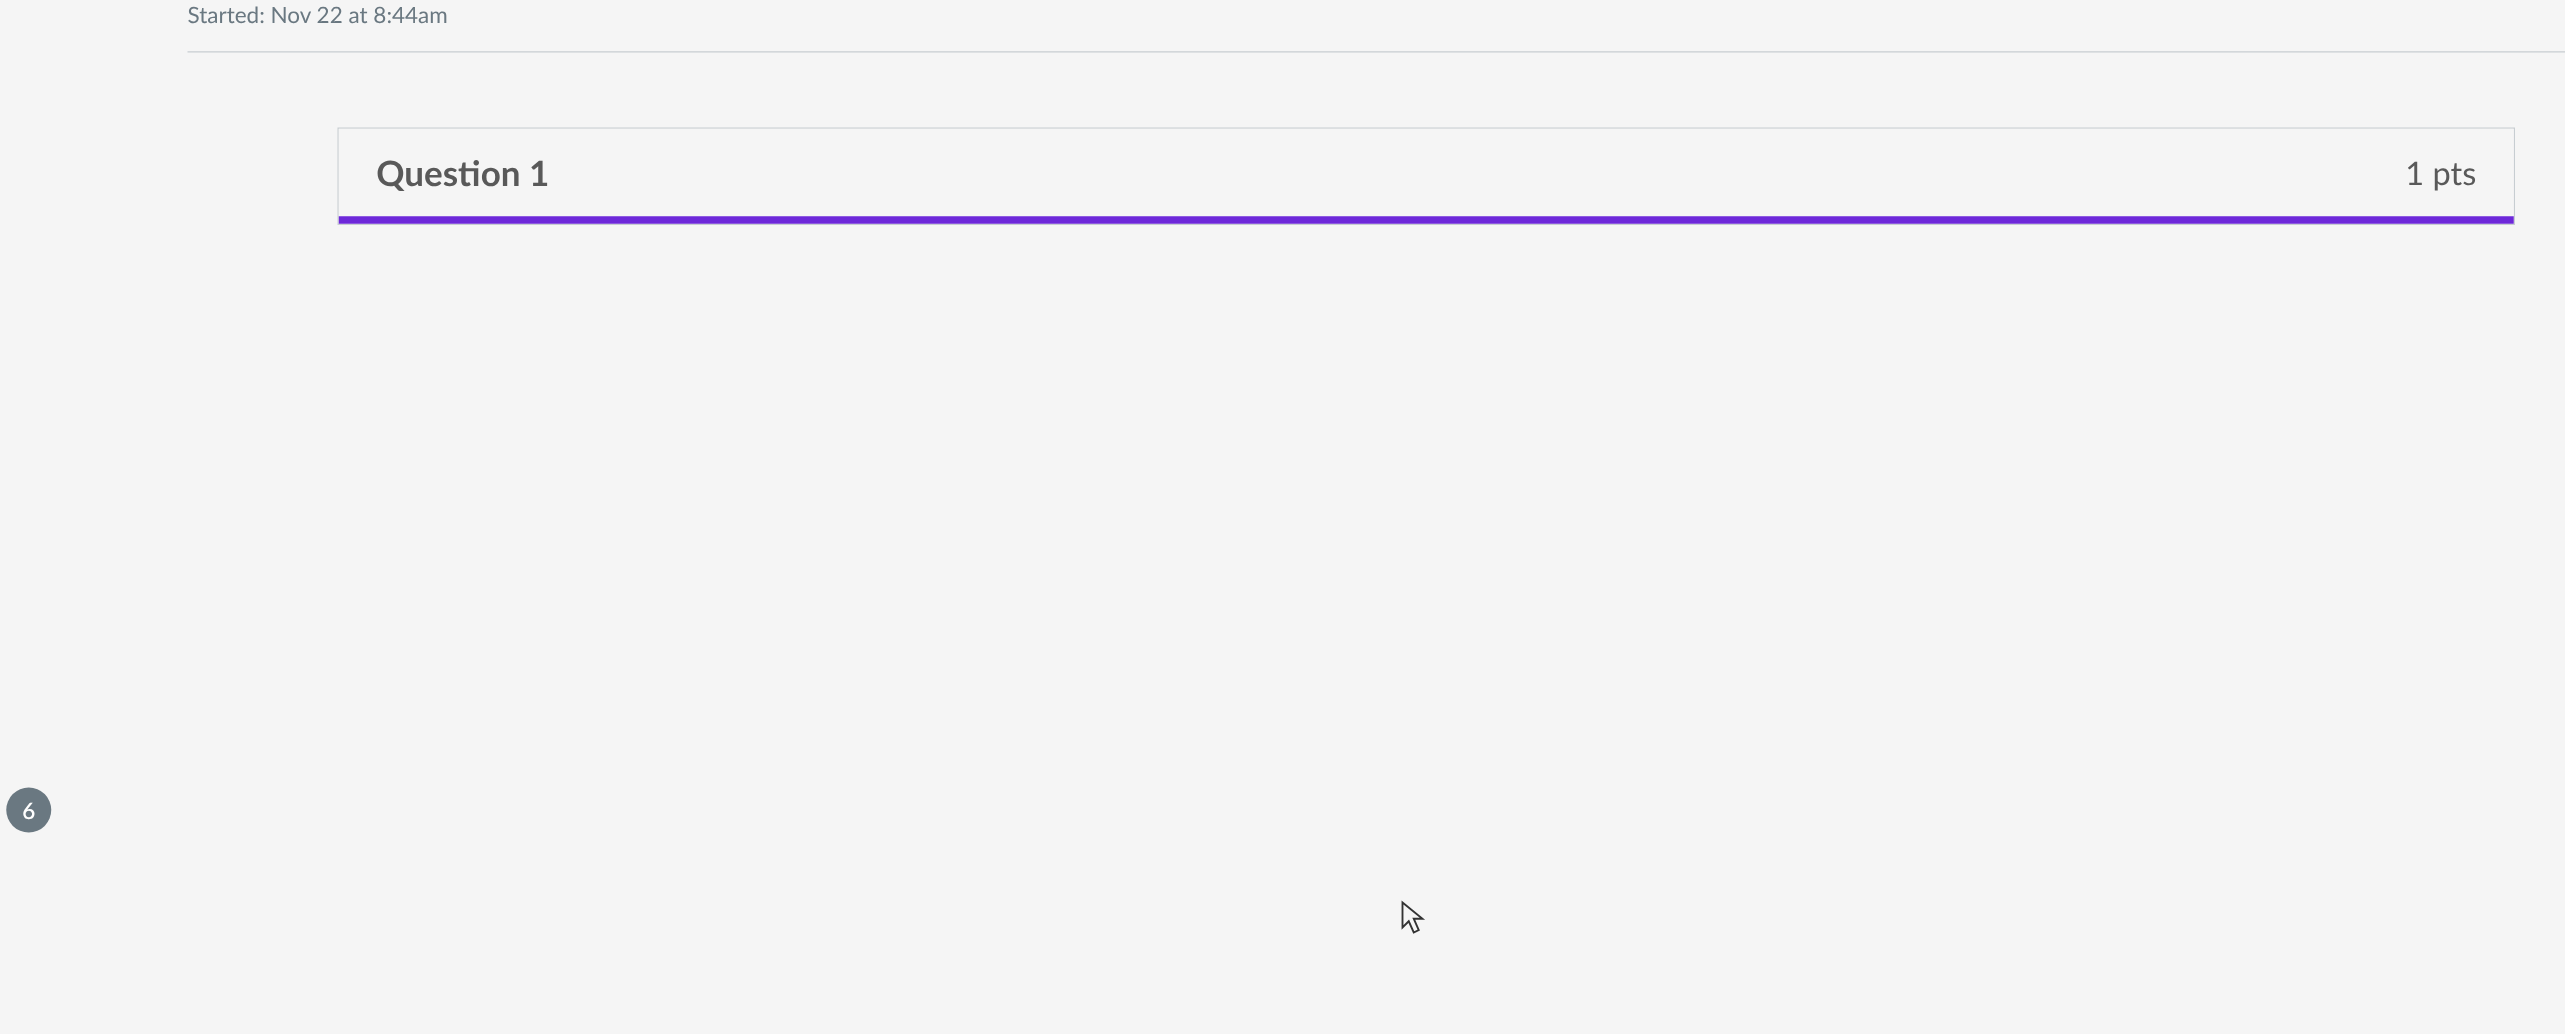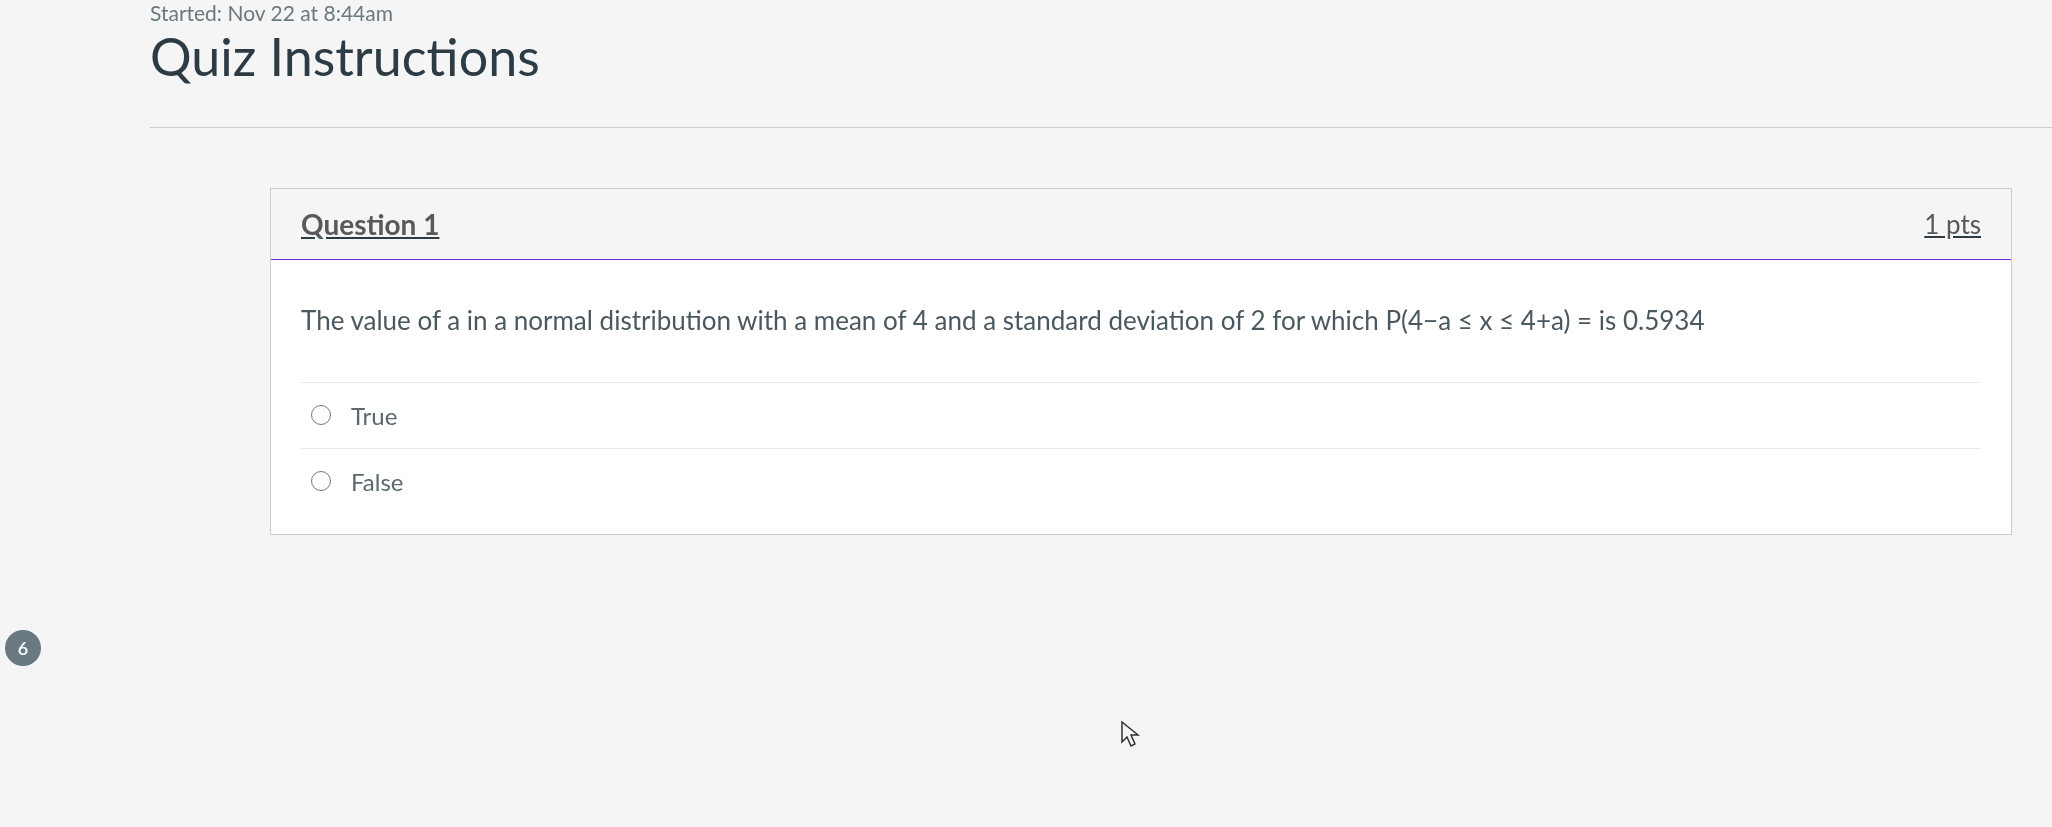--- a/index.html
+++ b/index.html
@@ -14,23 +14,23 @@
       padding: 0;
       width: 2052px;
       height: 827px;
       overflow: hidden;
       position: relative;
     }
     .content {
       padding: 0 0 0 150px;
     }
     .started-text {
-      font-size: 21px;
+      font-size: 18px;
       color: #6a7881;
-      margin-bottom: 0;
+      margin-bottom: 19px;
     }
     .page-title {
       font-size: 52px;
       font-weight: 400;
       color: #2d3b45;
       margin-bottom: 40px;
     }
     .instructions {
       font-size: 26px;
       color: #4a5860;
@@ -47,23 +47,22 @@
     }
     .question-box {
       border: 1px solid #c7cdd1;
       background: #fff;
     }
     .question-header {
       display: flex;
       justify-content: space-between;
       align-items: center;
       padding: 18px 30px;
-      border-bottom: 1px solid #6d28d9;
+      border-bottom: 6px solid #6d28d9;
       background: #f5f5f5;
-      text-decoration: underline;
     }
     .question-title {
       font-size: 28px;
       font-weight: 700;
       color: #595959;
     }
     .question-points {
       font-size: 26px;
       color: #595959;
       margin-left: 44px;
@@ -119,41 +118,27 @@
   </style>
 </head>
 <body>
 
 <div class="side-badge">
   <span>6</span>
 </div>
 
 <div class="content">
   <div class="started-text">Started: Nov 22 at 8:44am</div>
-  <h1 class="page-title">Quiz Instructions</h1>
   <hr class="divider">
 
   <div class="question-container">
     <div class="question-box">
       <div class="question-header">
         <div class="question-title">Question 1</div>
         <div class="question-points">1 pts</div>
-      </div>
-      <div class="question-body">
-        <div class="question-text">The value of a in a normal distribution with a mean of 4 and a standard deviation of 2 for which P(4−a ≤ x ≤ 4+a) = is 0.5934</div>
-
-        <div class="answer-option">
-          <input type="radio" name="q1" id="opt-true" style="">
-          <label for="opt-true">True</label>
-        </div>
-
-        <div class="answer-option">
-          <input type="radio" name="q1" id="opt-false" style="">
-          <label for="opt-false">False</label>
-        </div>
       </div>
     </div>
   </div>
 </div>
 
 <div class="cursor-icon">
   <svg width="24" height="30" viewBox="0 0 24 30">
     <path d="M 2 2 L 2 22 L 7 17 L 11 26 L 15 24 L 11 15 L 18 15 Z" fill="none" stroke="#333" stroke-width="1.5"></path>
   </svg>
 </div>

